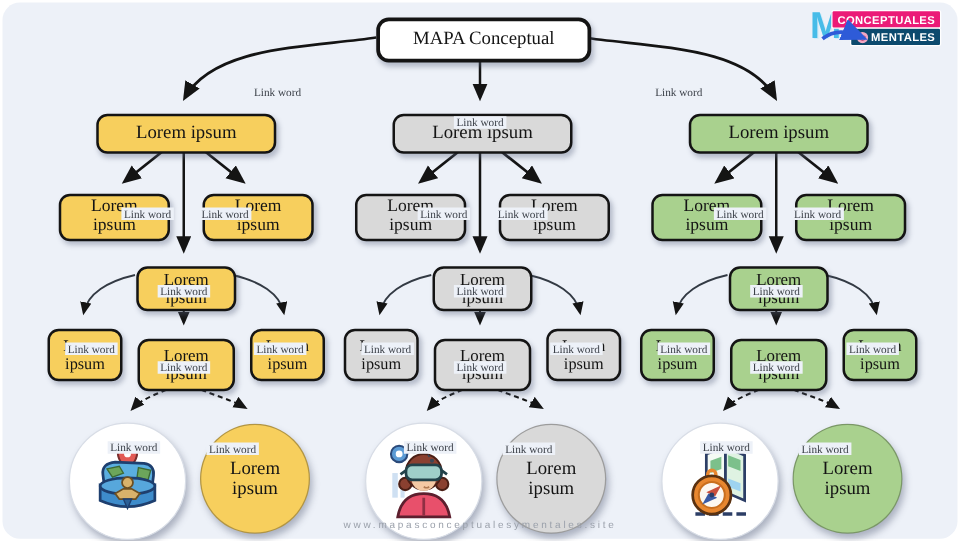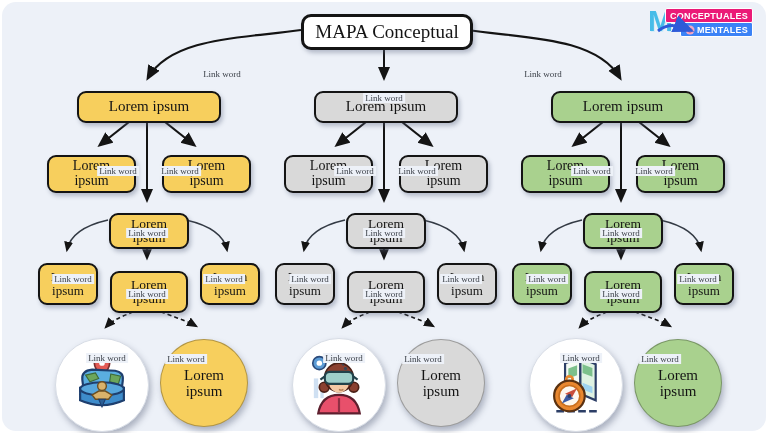--- a/index.html
+++ b/index.html
@@ -9,21 +9,21 @@
   .wires{position:absolute;left:0;top:0;z-index:1;}
 
   .box{position:absolute;z-index:2;border:2.5px solid #141414;border-radius:9px;
        display:flex;align-items:center;justify-content:center;text-align:center;
        box-shadow:2px 3px 4px rgba(90,100,125,.38);line-height:1.05;}
   .t-yellow{background:#F7CF5D;}
   .t-gray{background:#D9D9D9;}
   .t-green{background:#A9D18E;}
 
   .title-box{left:301px;top:14px;width:166px;height:30px;background:#ffffff;
-             border-width:3px;border-radius:10px;font-size:19px;z-index:2;}
+             border-width:3px;border-radius:10px;font-size:15px;z-index:2;}
   .wrap span{display:inline-block;width:min-content;}
 
   .branch{position:absolute;top:85px;width:240px;height:353px;}
   .branch.b0{left:27px;} .branch.b1{left:264px;} .branch.b2{left:501px;}
 
   .b-main{left:50px;top:6px;width:140px;height:28px;font-size:15px;white-space:nowrap;}
   .b-c1{left:20px;top:70px;width:85px;height:34px;font-size:14px;}
   .b-c2{left:135px;top:70px;width:85px;height:34px;font-size:14px;}
   .b-mid{left:82px;top:128px;width:76px;height:32px;font-size:13.5px;}
   .b-s1{left:11px;top:178px;width:56px;height:38px;font-size:13px;}
@@ -49,21 +49,21 @@
 
   .logo{position:absolute;left:648px;top:6px;z-index:4;display:flex;align-items:flex-start;}
   .logo-m{font-family:"Liberation Sans",sans-serif;font-weight:bold;font-size:30px;
           color:#47BCE8;line-height:30px;margin-right:-8px;text-shadow:1px 1px 0 #d4ecf8;}
   .logo-arrow{position:absolute;left:6px;top:10px;z-index:5;}
   .badges{display:flex;flex-direction:column;align-items:flex-end;margin-top:2px;}
   .badge{font-family:"Liberation Sans",sans-serif;font-weight:bold;font-size:9px;
          letter-spacing:.3px;padding:1.5px 4px;border:1px solid #ffffff;border-radius:2px;
          display:flex;align-items:center;gap:2px;}
   .badge1{background:#EB1A77;color:#ffffff;}
-  .badge2{background:#3b82f6;color:#ffffff;margin-left:10px;margin-top:-1px;}
+  .badge2{background:#0c4a6e;color:#ffffff;margin-left:10px;margin-top:-1px;}
 
   .footer{position:absolute;left:384px;top:415px;transform:translateX(-50%);z-index:4;
           font-family:"Liberation Sans",sans-serif;font-size:8px;letter-spacing:2.2px;
           color:#9ba1ab;white-space:nowrap;}
 </style>
 </head>
 <body>
 
 <div class="stage">
   <div class="panel"></div>
@@ -265,13 +265,14 @@
         <path d="M33 35 L28.5 43 L22 40 Z" fill="#C94F3D"></path>
         <path d="M19 49 L23.5 41 L30 44 Z" fill="#3B5BA5"></path>
         <circle cx="26" cy="42" r="1.8" fill="#2C3E66"></circle>
       </svg>
     </div>
     <div class="circle t-green leaf-circle wrap">
         <span>Lorem ipsum</span>
       </div>
   </div>
 
+  <div class="footer">www.mapasconceptualesymentales.site</div>
 </div>
 
 </body></html>

